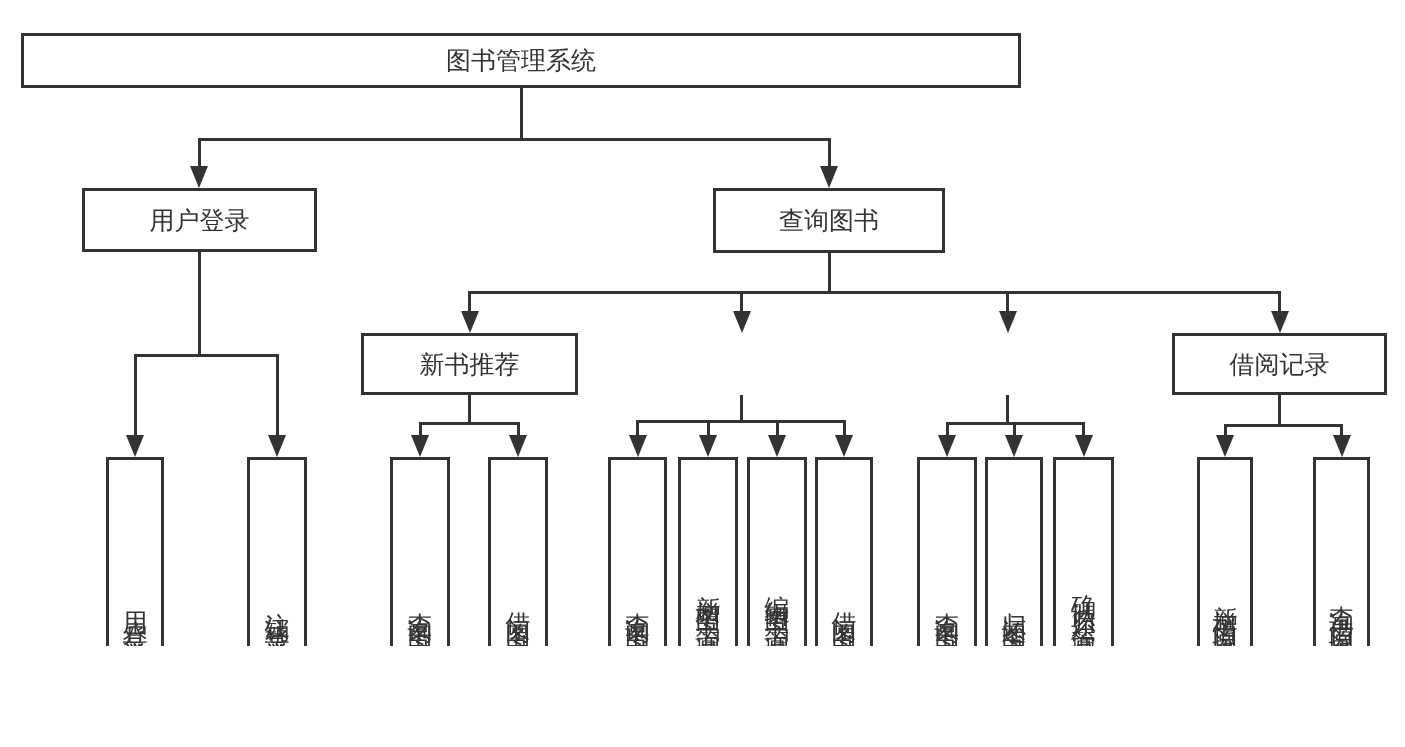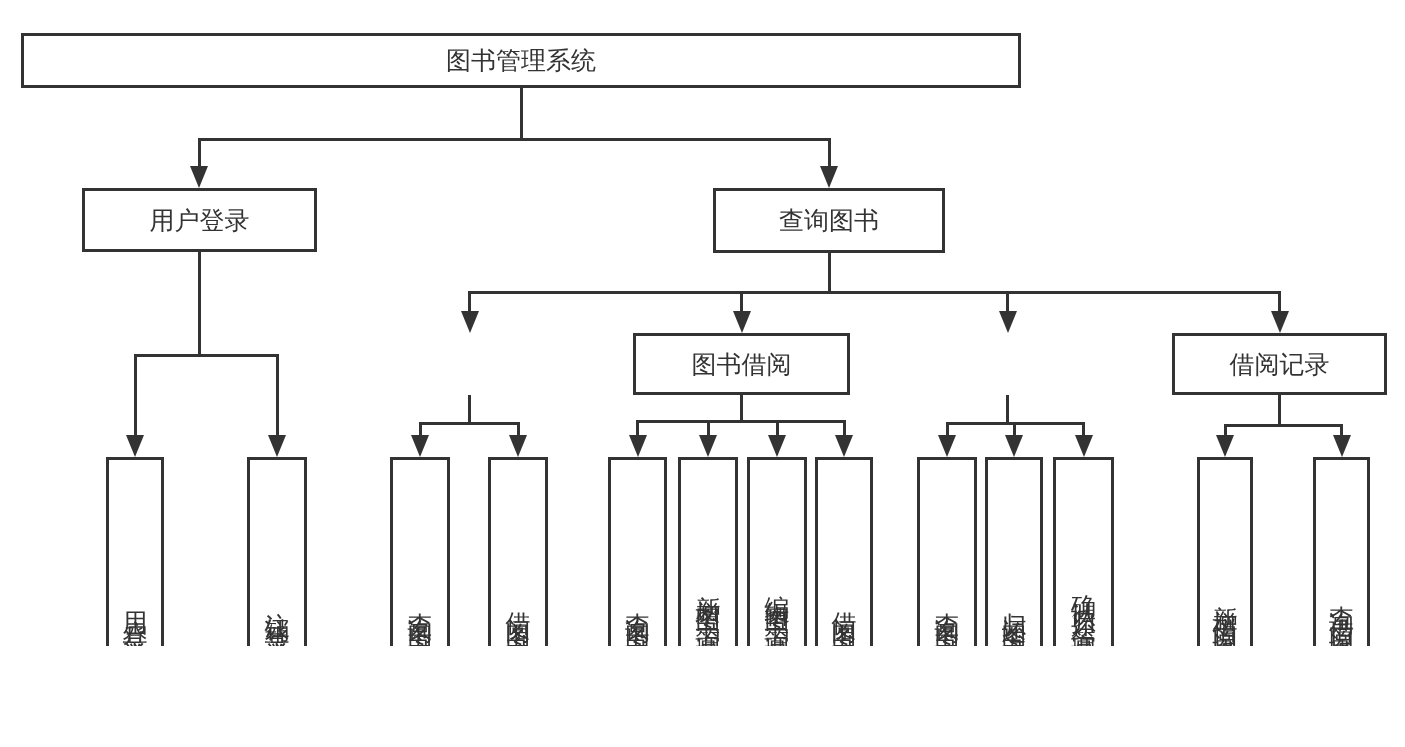--- a/index.html
+++ b/index.html
@@ -62,22 +62,22 @@
 <body>
 
 <div class="canvas">
 
   <div class="node" style="left:21px; top:13px; width:1000px; height:55px;">图书管理系统</div>
 
   <div class="node" style="left:82px; top:168px; width:235px; height:64px;">用户登录</div>
 
   <div class="node" style="left:713px; top:168px; width:232px; height:65px;">查询图书</div>
 
+  <div class="node" style="left:361px; top:313px; width:217px; height:62px;">新书推荐</div>
 
-  <div class="node" style="left:633px; top:313px; width:217px; height:62px;">图书借阅</div>
 
 
   <div class="node" style="left:1172px; top:313px; width:215px; height:62px;">借阅记录</div>
 
   <div class="node leaf" style="left:106px; top:437px; width:58px; height:298px;">用户登录</div>
 
   <div class="node leaf" style="left:247px; top:437px; width:60px; height:298px;">注销登录</div>
 
   <div class="node leaf" style="left:390px; top:437px; width:60px; height:298px;">查询图书</div>
 

